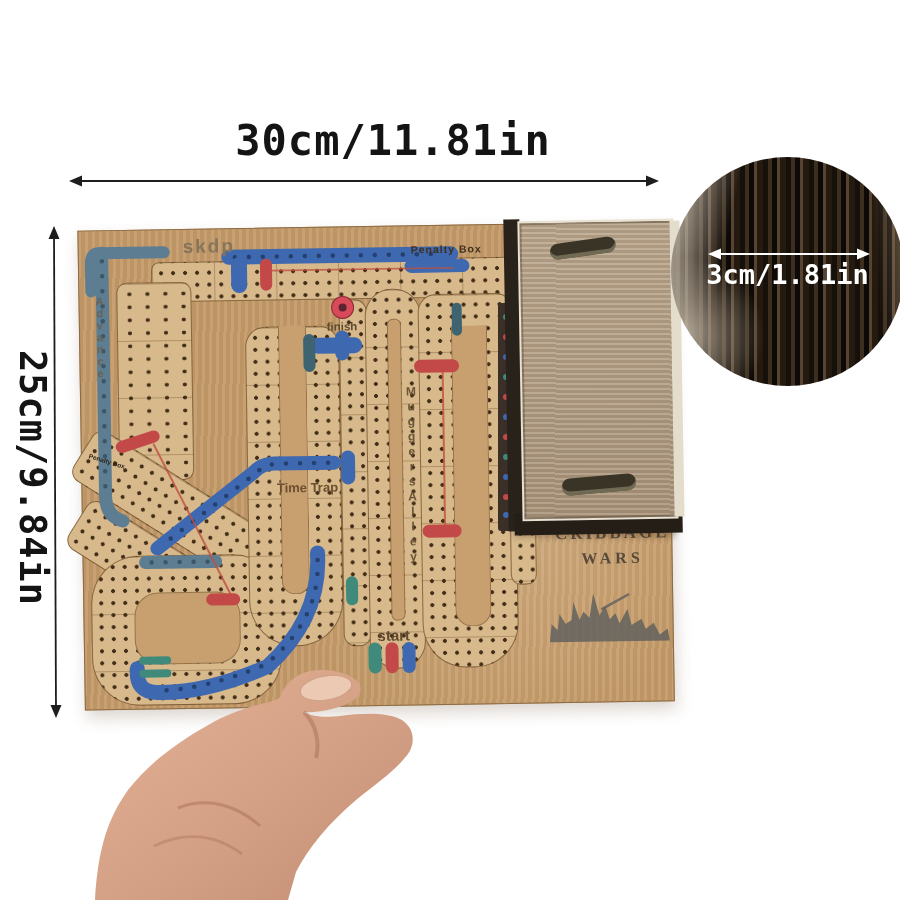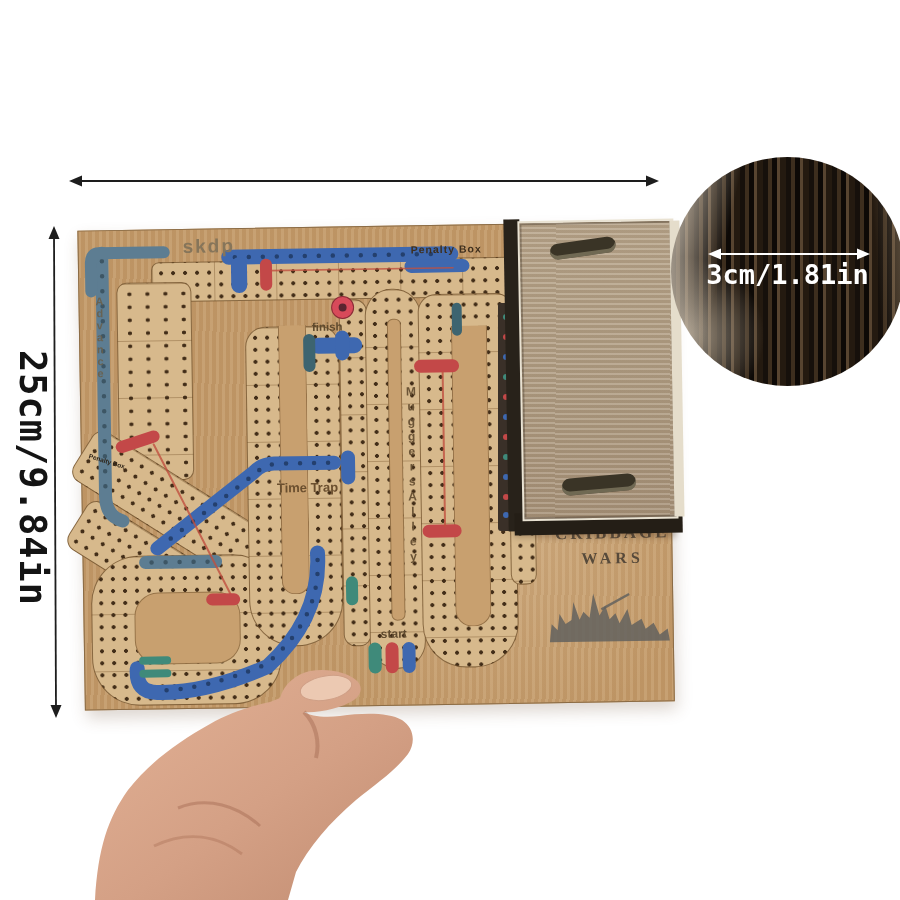--- a/index.html
+++ b/index.html
@@ -129,24 +129,24 @@
         <path d="M324,422 L324,440" stroke="#3e68b0" stroke-width="13"></path>
       </g>
 
       <circle cx="263" cy="80" r="11" fill="#d84a5a" stroke="#8a2b36" stroke-width="1"></circle>
       <circle cx="263" cy="80" r="4" fill="#5a2530"></circle>
     </svg>
 
     <div class="engraved" style="left:104px;top:6px;font-size:19px;letter-spacing:2px;color:#86755a;">skdp</div>
     <div class="engraved" style="left:332px;top:17px;font-size:10.5px;letter-spacing:1px;color:#3f2f1d;">Penalty Box</div>
     <div class="engraved vert" style="left:14px;top:64px;height:140px;font-size:11px;color:rgba(105,95,75,.9);">Advance</div>
-    <div class="engraved" style="left:232px;top:93px;width:60px;text-align:left;font-size:11.5px;color:#5f4a2e;">finish</div>
+    <div class="engraved" style="left:232px;top:93px;width:60px;text-align:center;font-size:11.5px;color:#5f4a2e;">finish</div>
     <div class="engraved" style="left:185px;top:252px;width:80px;text-align:center;font-size:13px;color:#6b4f2f;">Time Trap</div>
     <div class="engraved vert" style="left:323px;top:158px;height:195px;font-size:12px;letter-spacing:1px;">MuggersAlley</div>
-    <div class="engraved" style="left:284px;top:400px;width:50px;text-align:center;font-size:12px;color:#5f4a2e;">start</div>
+    <div class="engraved" style="left:284px;top:400px;width:50px;text-align:center;font-size:15px;color:#5f4a2e;">start</div>
     <div class="engraved" style="left:6px;top:228px;width:48px;font-size:6.5px;color:#2e2418;transform:rotate(18deg);">Penalty Box</div>
 
     <div id="board-title" class="abs">
       <div class="l1">CRIBBAGE</div>
       <div class="l2">WARS</div>
     </div>
 
     <svg class="abs" style="left:465px;top:366px;" width="122" height="54" viewBox="0 0 122 54">
       <polygon points="0,52 2,34 8,40 10,24 16,34 22,30 24,12 30,30 34,22 40,28 44,4 50,26 56,16 60,30 66,24 70,34 78,20 82,36 92,30 96,40 104,34 110,46 118,40 120,52" fill="#63625e" opacity=".85"></polygon>
       <line x1="52" y1="20" x2="80" y2="5" stroke="#63625e" stroke-width="2.5" opacity=".85"></line>
@@ -191,20 +191,21 @@
              L222,40 C226,26 238,16 252,13 C270,10 288,14 298,22 C305,28 304,36 296,42
              C284,50 262,55 246,54 C252,58 266,60 282,58 C304,55 330,54 344,62
              C356,70 358,84 350,96 C338,112 318,126 298,142 C272,164 250,190 238,214
              L230,242 Z" fill="url(#skin)"></path>
     <ellipse cx="268" cy="30" rx="26" ry="12" transform="rotate(-10 268 30)" fill="#ecc9b2" stroke="#cf9f86" stroke-width="1"></ellipse>
     <path d="M120,150 C150,138 180,148 202,168" stroke="rgba(150,90,65,.35)" stroke-width="3" fill="none"></path>
     <path d="M96,188 C130,172 160,178 184,196" stroke="rgba(150,90,65,.28)" stroke-width="3" fill="none"></path>
     <path d="M246,54 C258,66 262,84 258,100" stroke="rgba(140,80,55,.3)" stroke-width="4" fill="none"></path>
   </svg>
 
+  <div id="dim-top-label" class="abs dim-label">30cm/11.81in</div>
   <svg class="abs" style="left:68px;top:170px;" width="592" height="22" viewBox="0 0 592 22">
     <line x1="8" y1="11" x2="584" y2="11" stroke="#1d1d1d" stroke-width="1.8"></line>
     <polygon points="1,11 14,5.5 14,16.5" fill="#1d1d1d"></polygon>
     <polygon points="591,11 578,5.5 578,16.5" fill="#1d1d1d"></polygon>
   </svg>
 
   <div id="dim-left-wrap" class="abs dim-label">25cm/9.84in</div>
   <svg class="abs" style="left:43px;top:225px;" width="22" height="494" viewBox="0 0 22 494">
     <line x1="11" y1="8" x2="13" y2="486" stroke="#1d1d1d" stroke-width="1.8"></line>
     <polygon points="11,1 5.5,14 16.5,14" fill="#1d1d1d"></polygon>

